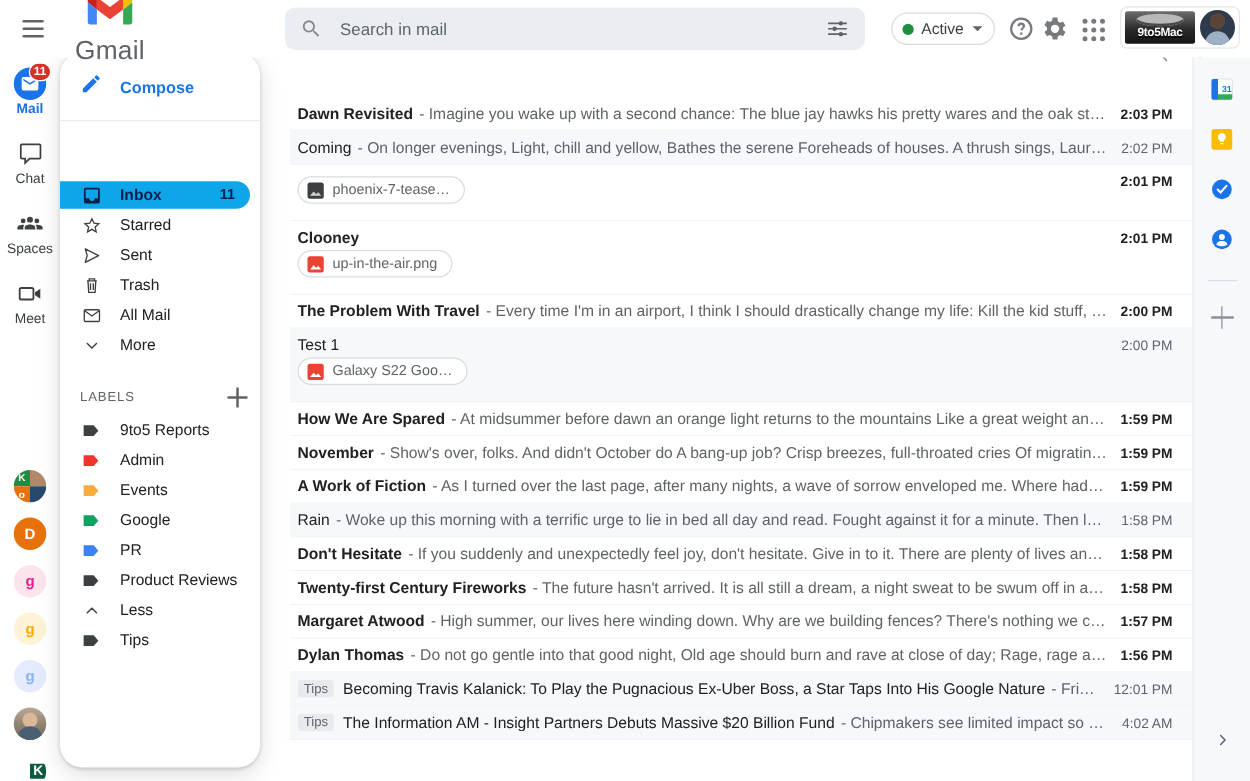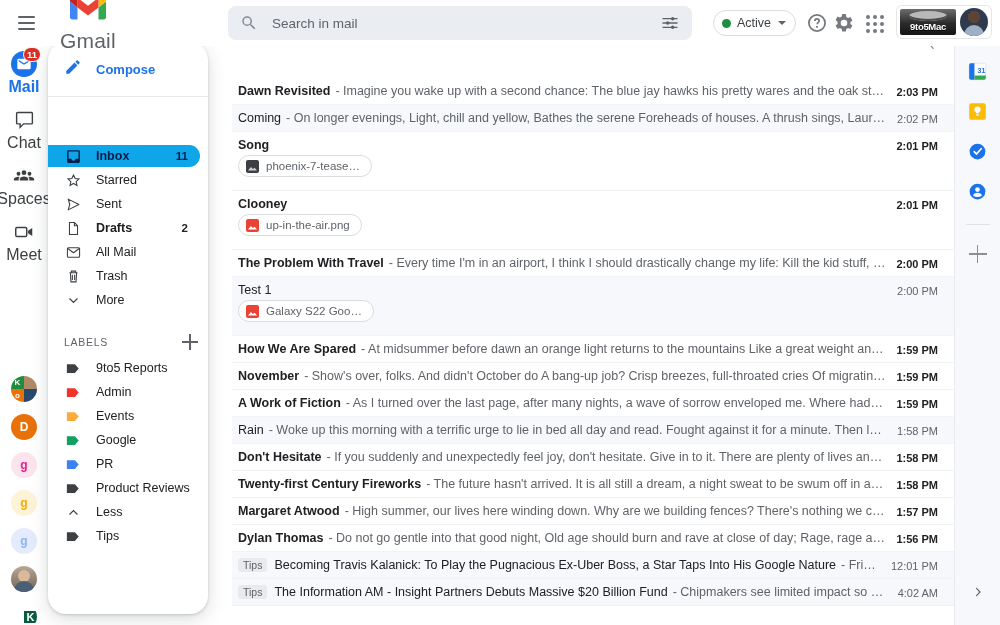--- a/index.html
+++ b/index.html
@@ -77,21 +77,21 @@
     width:28px; height:28px; border-radius:50%;
     background:radial-gradient(circle at 50% 32%, #5b4338 0 26%, #2f3b4d 27% 100%);
     position:relative; overflow:hidden;
   }
   .avatar-hdr::after{content:"";position:absolute;left:4px;bottom:0;width:20px;height:11px;border-radius:10px 10px 0 0;background:#9eb0c6;}
 
   
   .rail { position:absolute; left:0; top:46px; width:48px; height:579px; background:#ffffff; z-index:12; }
   .rail-item { width:48px; height:56px; display:flex; flex-direction:column; align-items:center; justify-content:center; gap:3px; cursor:pointer; }
   .rail-ico { position:relative; width:26px; height:22px; display:flex; align-items:center; justify-content:center; }
-  .rail-lbl { font-size:16px; color:#3c4043; }
+  .rail-lbl { font-size:11px; color:#3c4043; }
   .rail-item.active .rail-lbl { color:#1a73e8; font-weight:bold; }
   .mail-chip { width:42px; height:26px; border-radius:13px; background:#1a73e8; display:flex; align-items:center; justify-content:center; }
   .badge { position:absolute; top:-6px; right:-4px; min-width:17px; height:15px; border-radius:8px; background:#d93025;
            color:#fff; font-size:9.5px; font-weight:bold; display:flex; align-items:center; justify-content:center; padding:0 3px; border:1.5px solid #fff;}
 
   .rail-avatars { position:absolute; left:0; top:330px; width:48px; display:flex; flex-direction:column; align-items:center; gap:12px; }
   .av { width:26px; height:26px; border-radius:50%; display:flex; align-items:center; justify-content:center;
         font-size:12px; font-weight:bold; overflow:hidden; position:relative; cursor:pointer; }
   .av-quad { display:grid; grid-template-columns:1fr 1fr; grid-template-rows:1fr 1fr; }
   .av-quad i { display:block; width:100%; height:100%; font-style:normal; font-size:8px; color:#fff; display:flex; align-items:center; justify-content:center;}
@@ -343,47 +343,37 @@
     </div>
     <div class="nav-item">
       <span class="ico">
         <svg viewBox="0 0 24 24" width="17" height="17">
             <path fill="none" stroke="#3c4043" stroke-width="1.5" stroke-linejoin="round" d="M4.5 4.4 19.6 12 4.5 19.6l2.2-7.6z"></path>
           </svg>
       </span>
       <span class="lbl">Sent</span>
       <span class="cnt"></span>
     </div>
-    <div class="nav-item bold">
+    <div class="nav-item">
       <span class="ico">
         <svg viewBox="0 0 24 24" width="17" height="17">
-            <path fill="none" stroke="#3c4043" stroke-width="1.5" stroke-linejoin="round" d="M13.4 3.6H6.3v16.8h11.4V8z"></path>
-            <path fill="none" stroke="#3c4043" stroke-width="1.5" d="M13.3 3.7V8h4.3"></path>
-          </svg>
-      </span>
-      <span class="lbl">Drafts</span>
-      <span class="cnt">2</span>
+            <path fill="none" stroke="#3c4043" stroke-width="1.5" d="M6.4 6.6h11.2M9 6.5V4.4h6v2.1M7.6 6.8l.8 12.8h7.2l.8-12.8M10.4 9.4v7.6M13.6 9.4v7.6"></path>
+          </svg>
+      </span>
+      <span class="lbl">Trash</span>
+      <span class="cnt"></span>
     </div>
     <div class="nav-item">
       <span class="ico">
         <svg viewBox="0 0 24 24" width="17" height="17">
             <rect x="3.4" y="5.4" width="17.2" height="13.2" rx="1.4" fill="none" stroke="#3c4043" stroke-width="1.5"></rect>
             <path fill="none" stroke="#3c4043" stroke-width="1.5" d="m3.8 6.4 8.2 6 8.2-6"></path>
           </svg>
       </span>
       <span class="lbl">All Mail</span>
-      <span class="cnt"></span>
-    </div>
-    <div class="nav-item">
-      <span class="ico">
-        <svg viewBox="0 0 24 24" width="17" height="17">
-            <path fill="none" stroke="#3c4043" stroke-width="1.5" d="M6.4 6.6h11.2M9 6.5V4.4h6v2.1M7.6 6.8l.8 12.8h7.2l.8-12.8M10.4 9.4v7.6M13.6 9.4v7.6"></path>
-          </svg>
-      </span>
-      <span class="lbl">Trash</span>
       <span class="cnt"></span>
     </div>
     <div class="nav-item">
       <span class="ico">
         <svg viewBox="0 0 24 24" width="17" height="17">
             <path fill="none" stroke="#3c4043" stroke-width="1.7" stroke-linecap="round" d="m6.8 9.6 5.2 5 5.2-5"></path>
           </svg>
       </span>
       <span class="lbl">More</span>
       <span class="cnt"></span>
@@ -487,23 +477,21 @@
       <div class="row read">
         <div class="main">
           <div class="line">
             <span class="subj">Coming</span>
             <span class="snip" style="margin-left: 5px;">- On longer evenings, Light, chill and yellow, Bathes the serene Foreheads of houses. A thrush sings, Laurel-surrounded In the deep ba...</span>
           </div>
         </div>
         <div class="time">2:02 PM</div>
       </div>
       <div class="row unread">
-        <div class="main"><div class="line">
-            <span class="subj">Song</span>
-          </div><span class="attach">
+        <div class="main"><span class="attach">
             <span class="fileico dark"></span>
             <span class="fn">phoenix-7-tease…</span>
           </span></div>
         <div class="time">2:01 PM</div>
       </div>
       <div class="row unread">
         <div class="main"><div class="line">
             <span class="subj">Clooney</span>
           </div><span class="attach">
             <span class="fileico red"></span>

